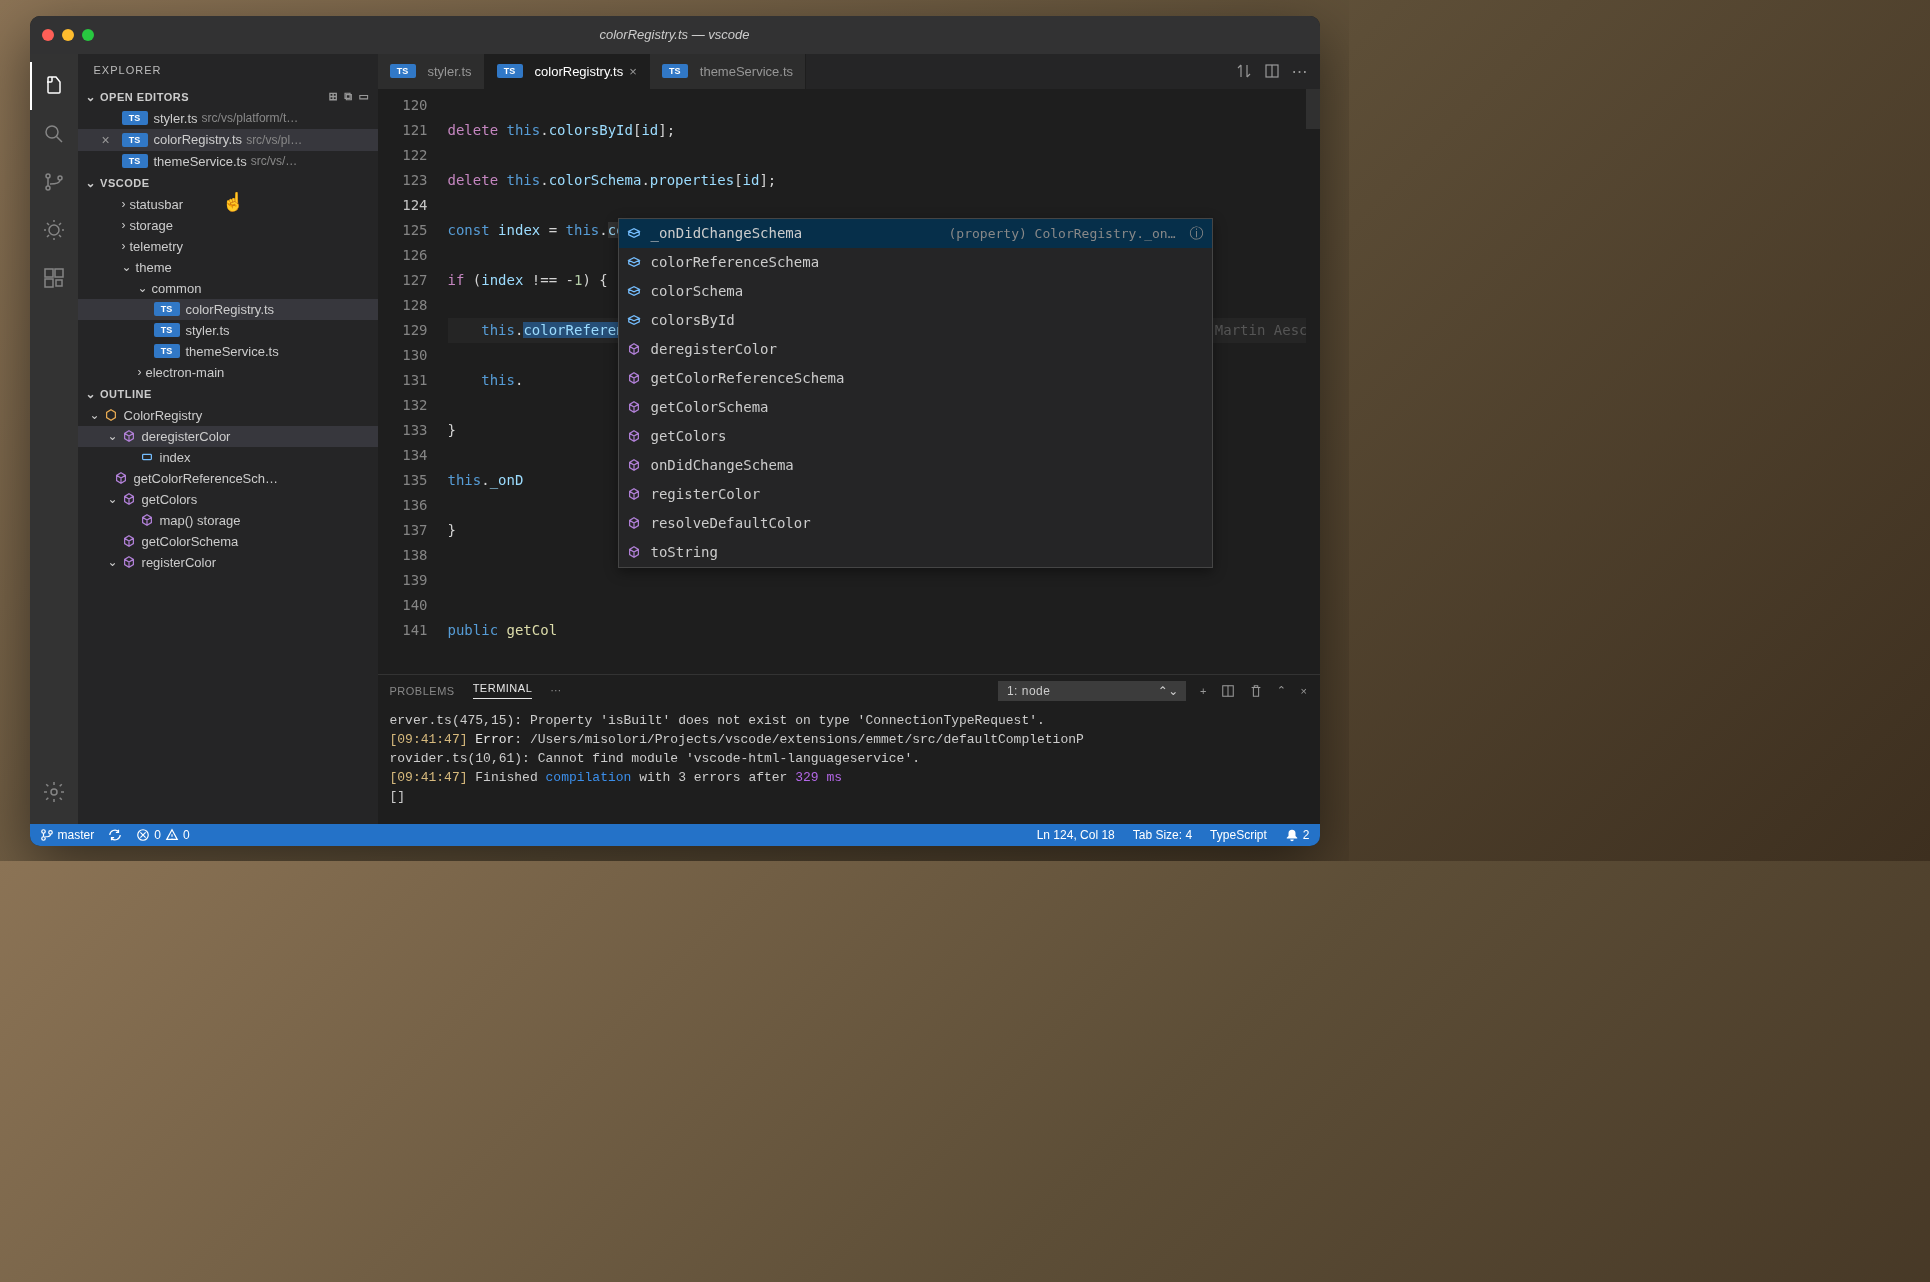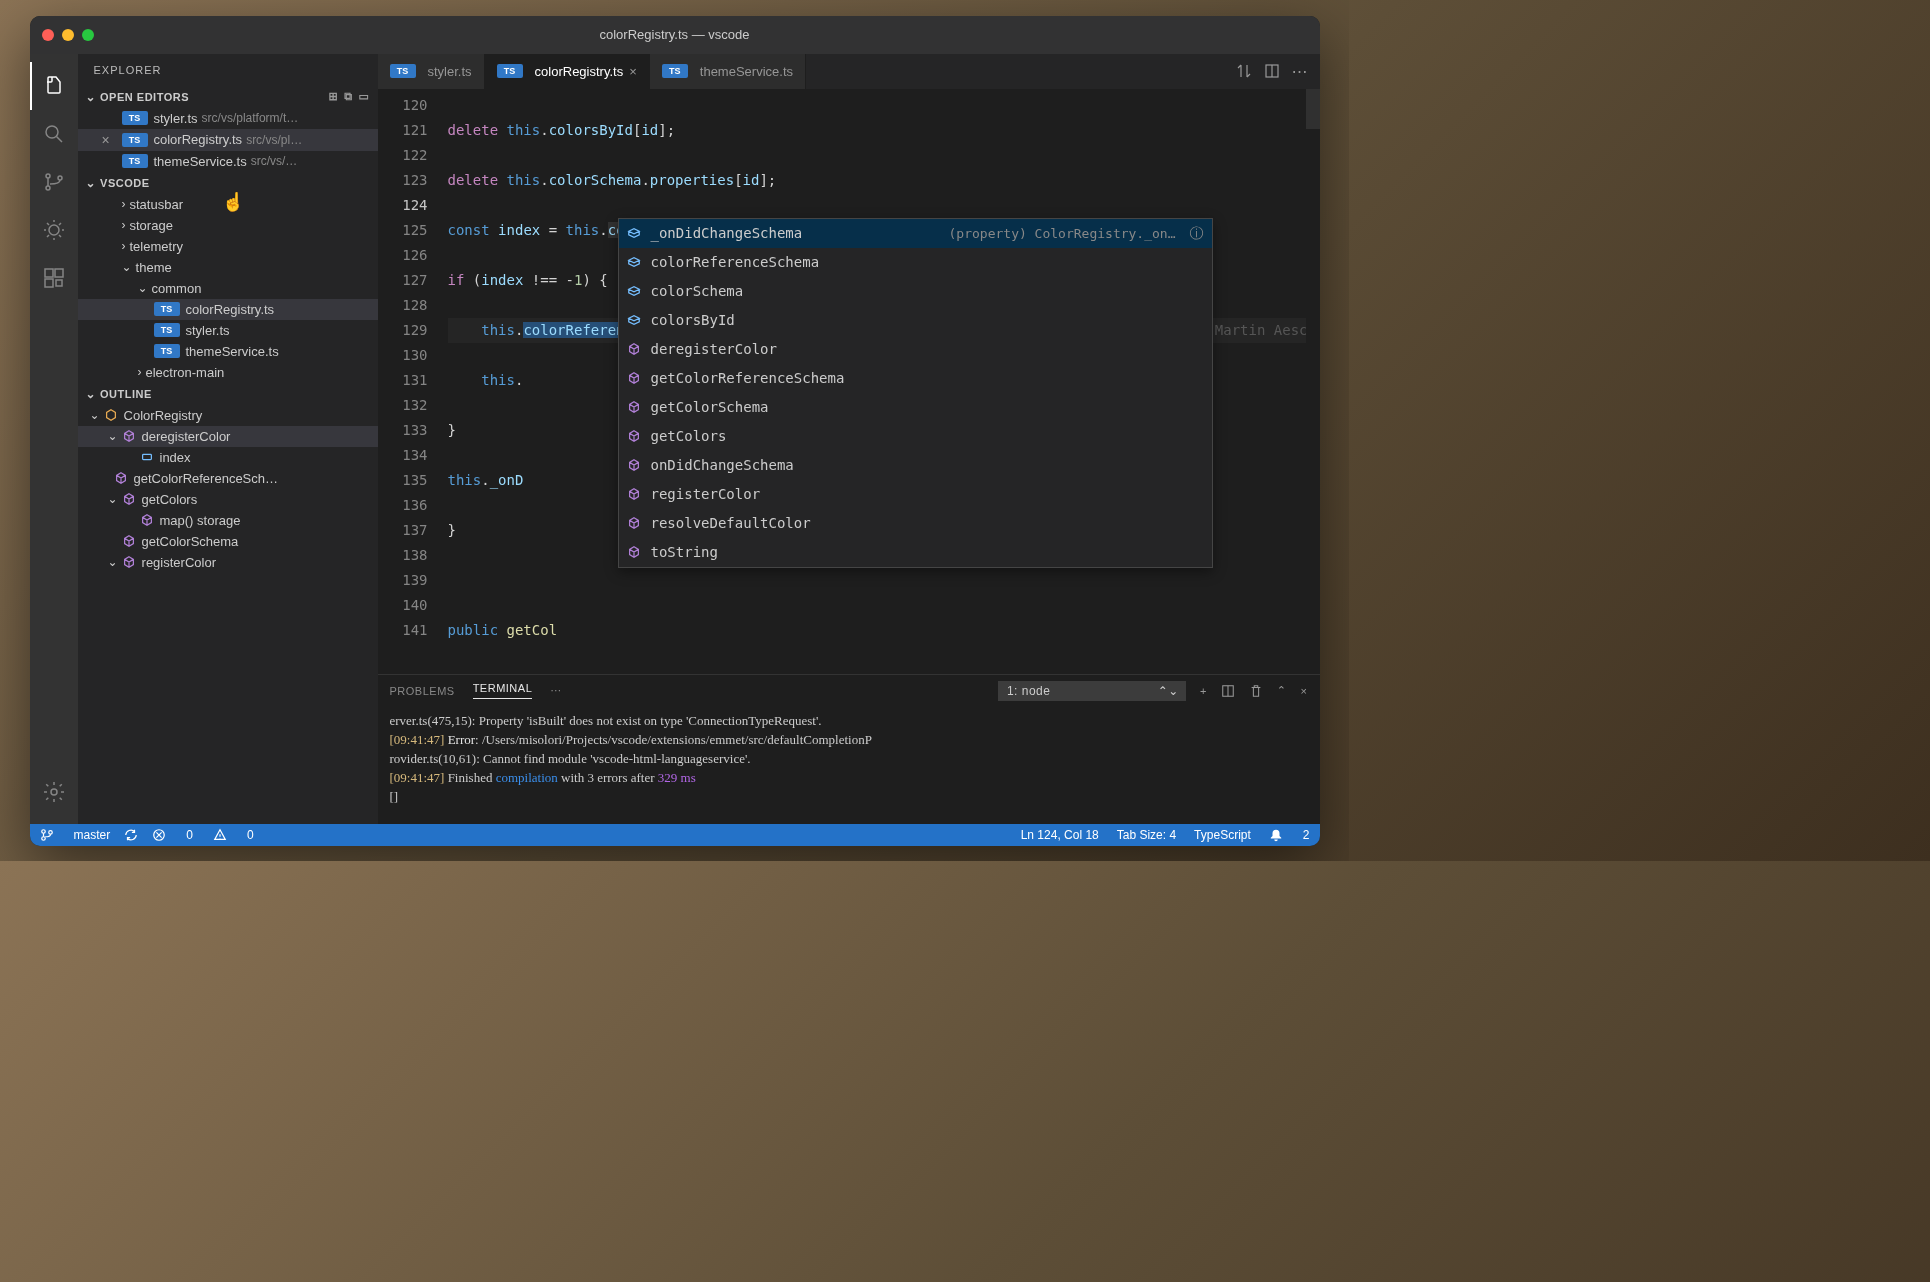--- a/index.html
+++ b/index.html
@@ -35,20 +35,21 @@
 .traffic-light { width: 12px; height: 12px; border-radius: 50%; }
 .tl-close { background: #ff5f57; }
 .tl-min { background: #febc2e; }
 .tl-max { background: #28c840; }
 .title-text {
   position: absolute;
   left: 50%;
   transform: translateX(-50%);
   color: #cccccc;
   font-size: 13px;
+  font-style: italic;
 }
 .main-area { flex: 1; display: flex; overflow: hidden; }
 .activity-bar {
   width: 48px;
   background: #333333;
   display: flex;
   flex-direction: column;
   align-items: center;
   padding-top: 8px;
 }
@@ -202,40 +203,40 @@
 .panel-tab { cursor: pointer; }
 .panel-tab.active { color: #e7e7e7; border-bottom: 1px solid #e7e7e7; padding-bottom: 4px; }
 .panel-actions { margin-left: auto; display: flex; align-items: center; gap: 14px; color: #999; }
 .term-select {
   background: #3c3c3c; color: #ccc; border: 1px solid #3c3c3c;
   padding: 2px 22px 2px 8px; font-size: 12px; position: relative;
   width: 188px;
 }
 .term-body {
   flex: 1; padding: 4px 12px;
-  font-family: Liberation Serif, serif;
+  font-family: Liberation Mono, monospace;
   font-size: 13px; line-height: 19px;
   color: #cccccc; overflow: hidden;
 }
 .t-yellow { color: #d7ba7d; }
 .t-red { color: #e5e5e5; }
 .t-cyan { color: #3b8eea; }
 .t-purple { color: #b267e6; }
 .statusbar {
   height: 22px;
   background: #2472c8;
   color: #ffffff;
   display: flex;
   align-items: center;
   font-size: 12px;
   padding: 0 10px;
   gap: 14px;
 }
 .statusbar .right { margin-left: auto; display: flex; gap: 18px; align-items: center; }
-.sb-item { display: flex; align-items: center; gap: 20px; cursor: pointer; }
+.sb-item { display: flex; align-items: center; gap: 4px; cursor: pointer; }
 svg { display: block; }
 .minimap {
   position: absolute; right: 0; top: 0; width: 14px; height: 100%;
   background: #1e1e1e;
 }
 .minimap-slider { position: absolute; right: 0; top: 0; width: 14px; height: 40px; background: rgba(120,120,120,0.2); }
 .cursor-ptr { position: absolute; left: 145px; top: 105px; z-index: 20; font-size: 18px; color: #fff; }
 </style>
 </head>
 <body>

